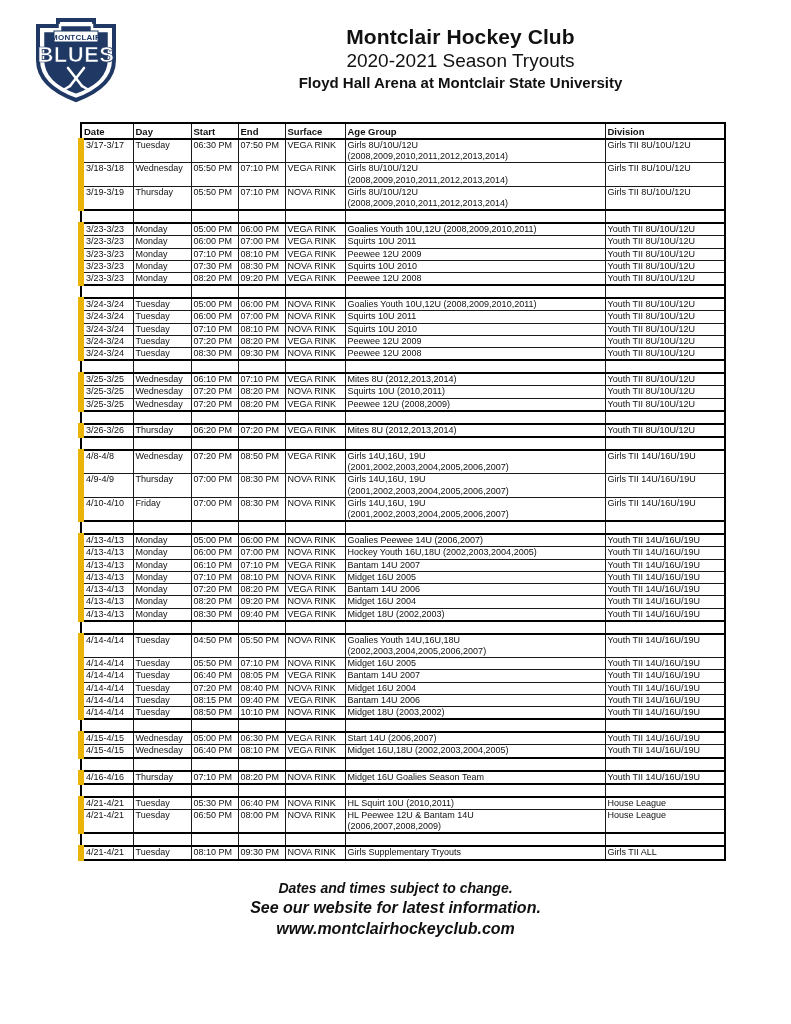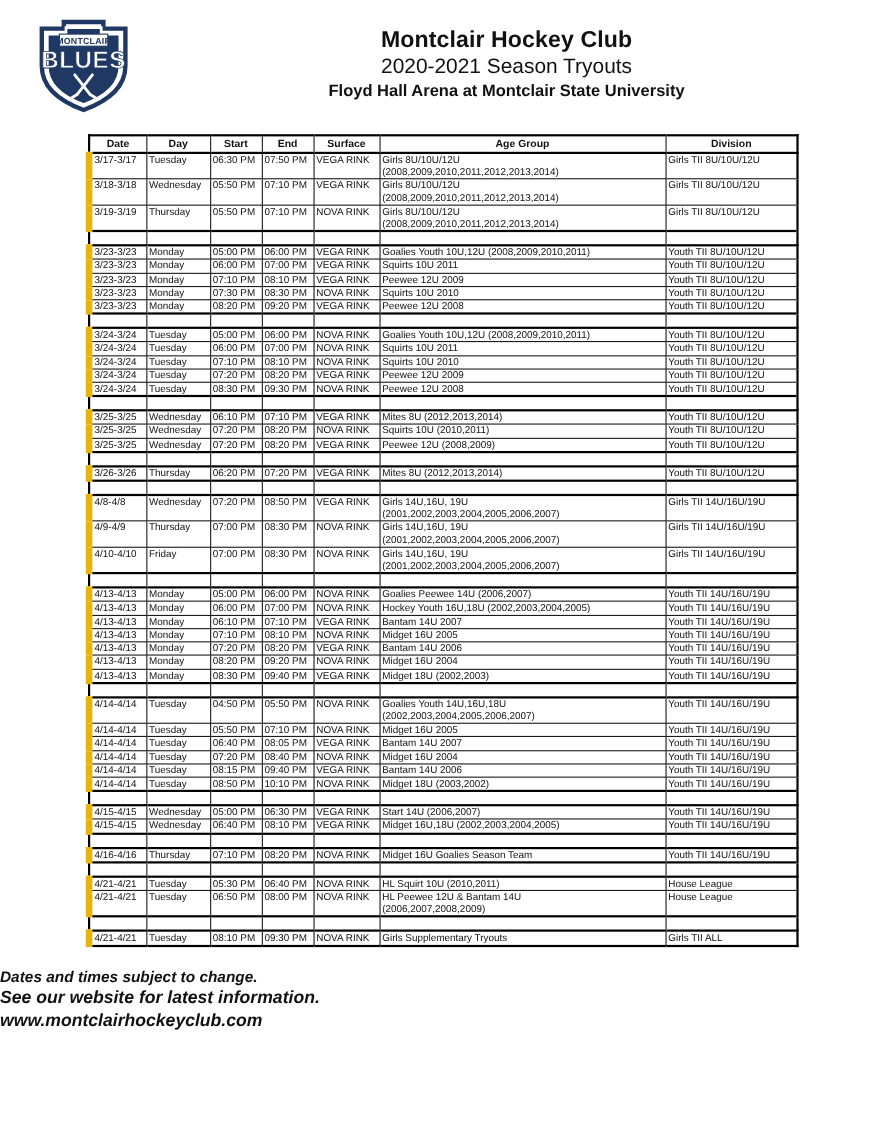--- a/index.html
+++ b/index.html
@@ -86,21 +86,21 @@
     border: 1px solid #1a1a1a;
     padding: 0 2px;
     vertical-align: top;
     font-size: 9px;
     line-height: 11.2px;
     height: 11px;
     white-space: pre-line;
     overflow: hidden;
   }
   table.sched thead th {
-    text-align: center;
+    text-align: left;
     font-weight: bold;
     font-size: 9.5px;
     height: 13px;
     line-height: 13px;
     border-bottom: 2px solid #000;
     border-top: 2px solid #000;
     padding: 1px 2px 0 2px;
     vertical-align: middle;
   }
   table.sched thead th.first { border-left: 2px solid #000; }
@@ -126,20 +126,21 @@
   tr.spacer td.edge-r { border-right: 2px solid #000; }
 
   tr.lastrow td { border-bottom: 2px solid #000; }
 
   
   .footer {
     position: absolute;
     left: 0;
     right: 0;
     top: 878px;
+    text-align: center;
   }
   .footer div {
     font-style: italic;
     font-weight: bold;
     line-height: 20px;
   }
   .f1 { font-size: 14px; }
   .f2 { font-size: 16px; }
   .f3 { font-size: 16px; margin-top: 1px; }
 </style>

